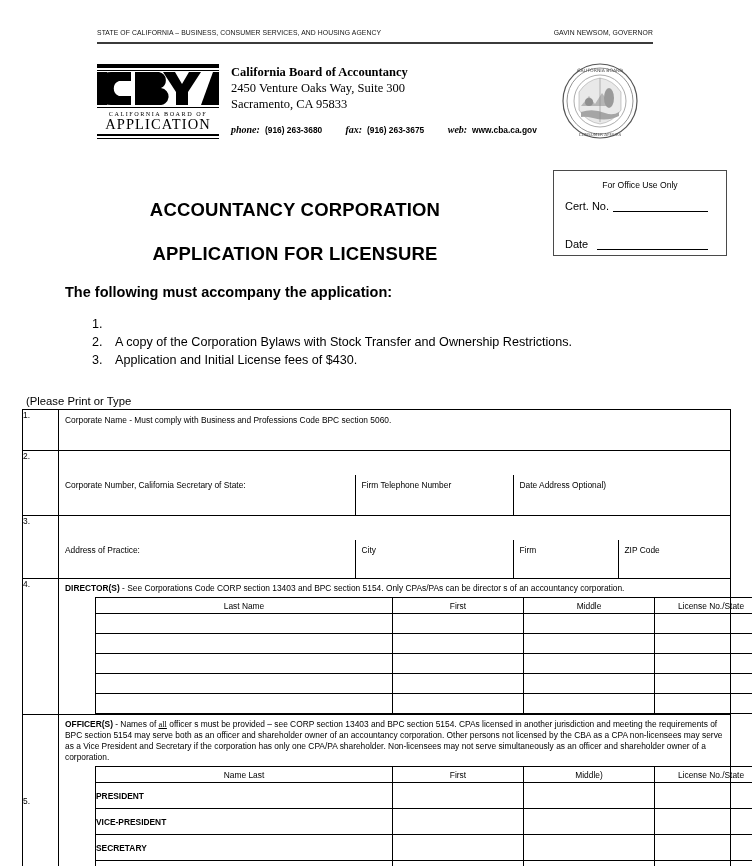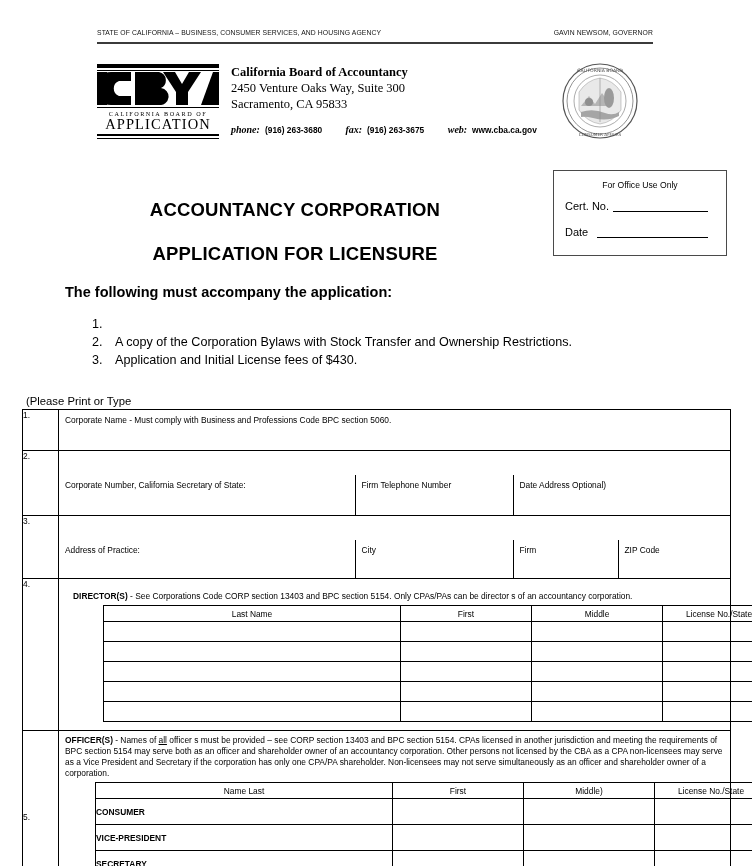--- a/index.html
+++ b/index.html
@@ -174,21 +174,21 @@
     font-size: 8.6px;
     margin-top: 9px;
     color: #000;
   }
   .office-row {
     display: flex;
     align-items: flex-end;
     margin-top: 10px;
     padding-left: 11px;
   }
-  .office-row.second { margin-top: 14px; }
+  .office-row.second { margin-top: 26px; }
   .office-label {
     font-size: 11px;
     white-space: nowrap;
     color: #000;
   }
   .office-line {
     flex: 1;
     border-bottom: 1.4px solid #000;
     margin-left: 4px;
     margin-right: 18px;
@@ -280,21 +280,21 @@
   .r1 { height: 40px; }
   .r2 { height: 40px; }
   .r3 { height: 38px; }
 
   .sec-head {
     font-size: 8.4px;
     line-height: 1.32;
     padding: 4px 6px 3px 6px;
   }
   .sec-head b { font-weight: bold; }
-  .sec-head .uline { text-decoration: underline; }
+  .sec-head .uline { text-decoration: underline; font-family: Liberation Serif, serif; }
 
   .inner-table {
     width: 100%;
     border-collapse: collapse;
     table-layout: fixed;
   }
   .inner-table td {
     border: 1px solid #000;
     font-size: 8.4px;
     padding: 0;
@@ -464,21 +464,21 @@
               <div class="cell-pad">ZIP Code</div>
             </td>
           </tr>
         </tbody>
             </table>
       </td>
     </tr>
 
     <tr>
       <td class="num-cell">4.</td>
-      <td style="padding:8px">
+      <td style="padding:0">
         <div class="sec-head">
           <b>DIRECTOR(S)</b><span> - See Corporations Code  CORP  section 13403 and BPC section 5154. Only CPAs/PAs can be director s  of an accountancy corporation.</span>
         </div>
         <table class="inner-table" style="width:673px;margin-left:36px">
           <colgroup>
             <col style="width:297px">
                 <col style="width:131px">
                 <col style="width:131px">
                 <col>
           </colgroup>
@@ -538,21 +538,21 @@
                 <col>
           </colgroup>
           <tbody>
                 <tr class="inner-head">
             <td>Name  Last</td>
             <td>First</td>
             <td>Middle)</td>
             <td class="licensecol">License No./State</td>
           </tr>
           <tr class="officer-row">
-            <td class="officer-label">CONSUMER</td>
+            <td class="officer-label">PRESIDENT</td>
             <td></td>
             <td></td>
             <td></td>
           </tr>
           <tr class="officer-row">
             <td class="officer-label">VICE-PRESIDENT</td>
             <td></td>
             <td></td>
             <td></td>
           </tr>

